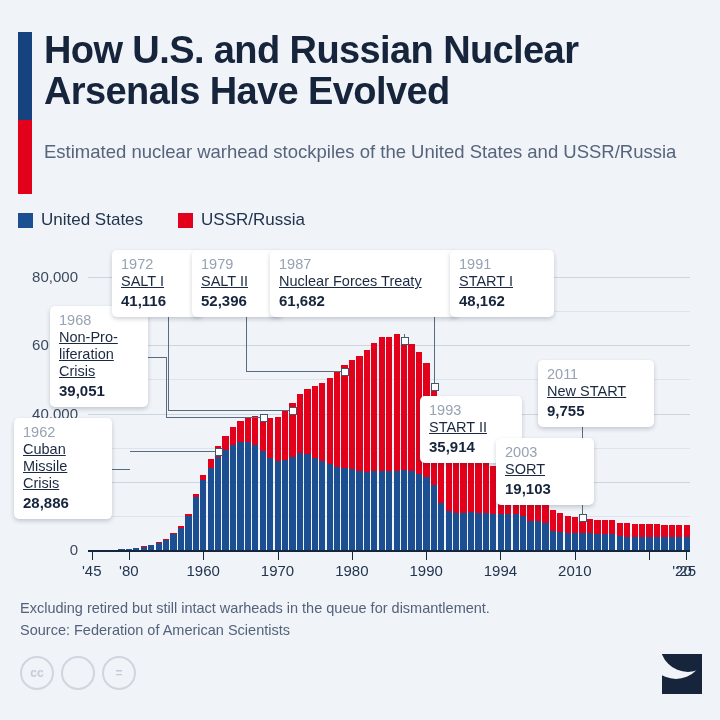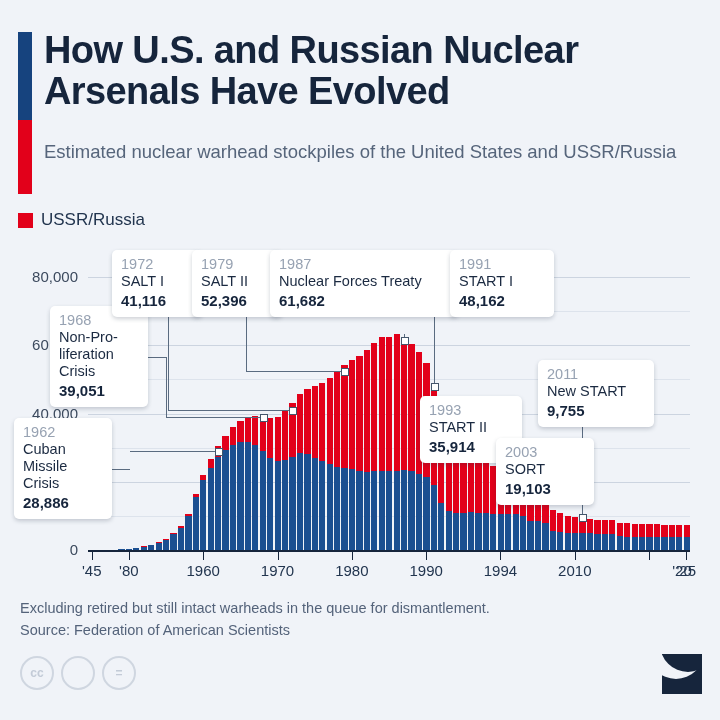--- a/index.html
+++ b/index.html
@@ -55,21 +55,21 @@
   .tick{position:absolute;top:0;width:1px;height:8px;background:#16253c;}
   .tlabel{position:absolute;top:10px;font-size:15px;color:#22354f;transform:translateX(-50%);white-space:nowrap;}
 
   
   .callout{
     position:absolute;background:#fff;border-radius:5px;
     box-shadow:0 2px 4px rgba(30,45,70,0.22);
     padding:6px 9px 7px 9px;z-index:6;
   }
   .callout .c-year{font-size:14.5px;color:#97a2b2;line-height:17px;}
-  .callout .c-name{font-size:14.5px;color:#1b2a41;line-height:17px;}
+  .callout .c-name{font-size:14.5px;color:#1b2a41;line-height:17px;text-decoration:underline;}
   .callout .c-val{font-size:15px;font-weight:bold;color:#16253c;line-height:19px;margin-top:1px;}
   .conn{position:absolute;background:#5a6b80;z-index:4;}
   .conn.h{height:1px;}
   .conn.v{width:1px;}
   .marker{position:absolute;width:6px;height:6px;background:#fff;border:1px solid #44566c;z-index:5;}
 
   
   .footnote{position:absolute;left:20px;top:597px;font-size:14.5px;color:#54637a;line-height:22px;}
   .footbar{position:absolute;left:0;top:648px;width:720px;height:72px;}
   .cc{position:absolute;top:8px;display:flex;gap:7px;left:20px;}
@@ -99,20 +99,24 @@
 <div class="wrap">
 
   <div class="header">
     <div class="accent">
       <div class="a-blue"></div>
       <div class="a-red"></div>
     </div>
     <div class="title">How U.S. and Russian Nuclear Arsenals Have Evolved</div>
     <div class="subtitle">Estimated nuclear warhead stockpiles of the United States and USSR/Russia</div>
     <div class="legend">
+      <div class="item">
+        <span class="sw blue"></span>
+        <span class="lbl">United States</span>
+      </div>
       <div class="item">
         <span class="sw red"></span>
         <span class="lbl">USSR/Russia</span>
       </div>
     </div>
   </div>
 
   <div class="chart">
     <div id="grid-layer">
         <div class="gridline" style="top: 231.75px; left: 88px;"></div>

